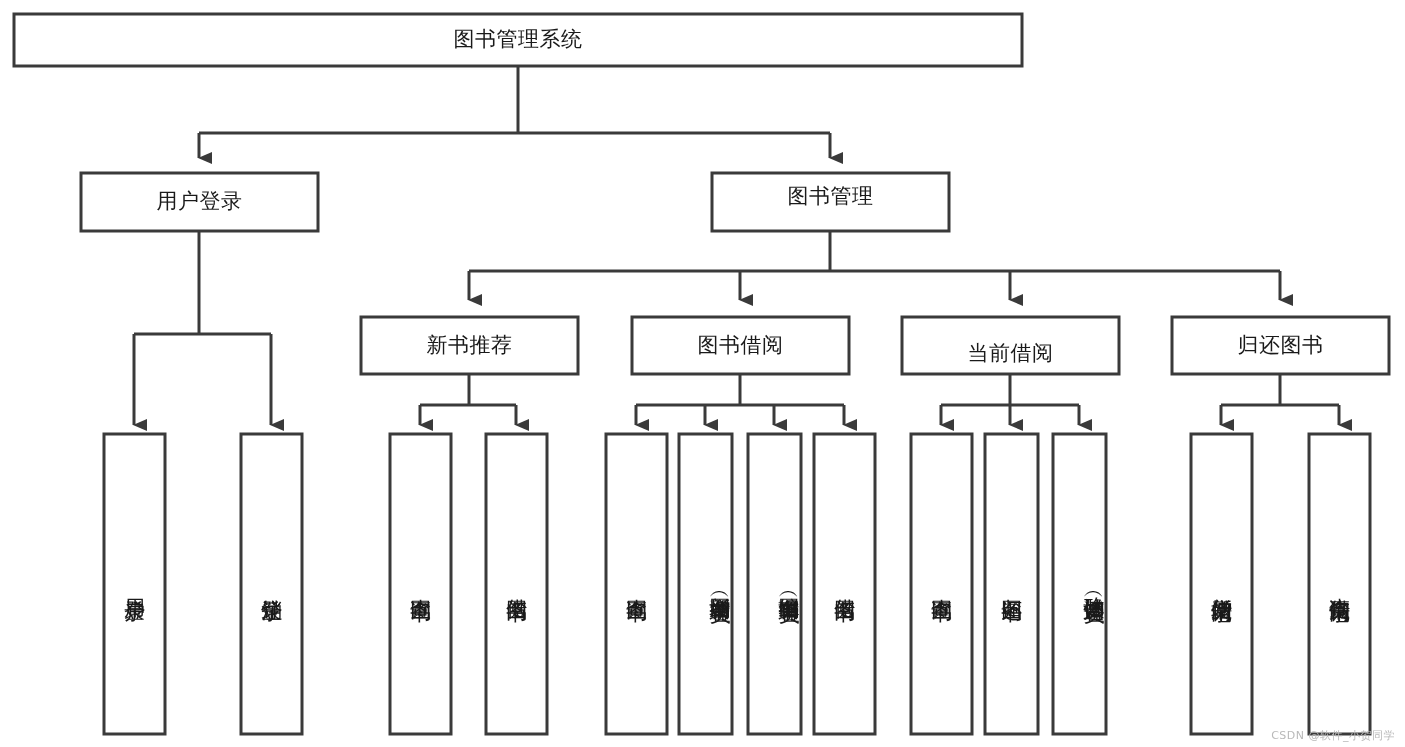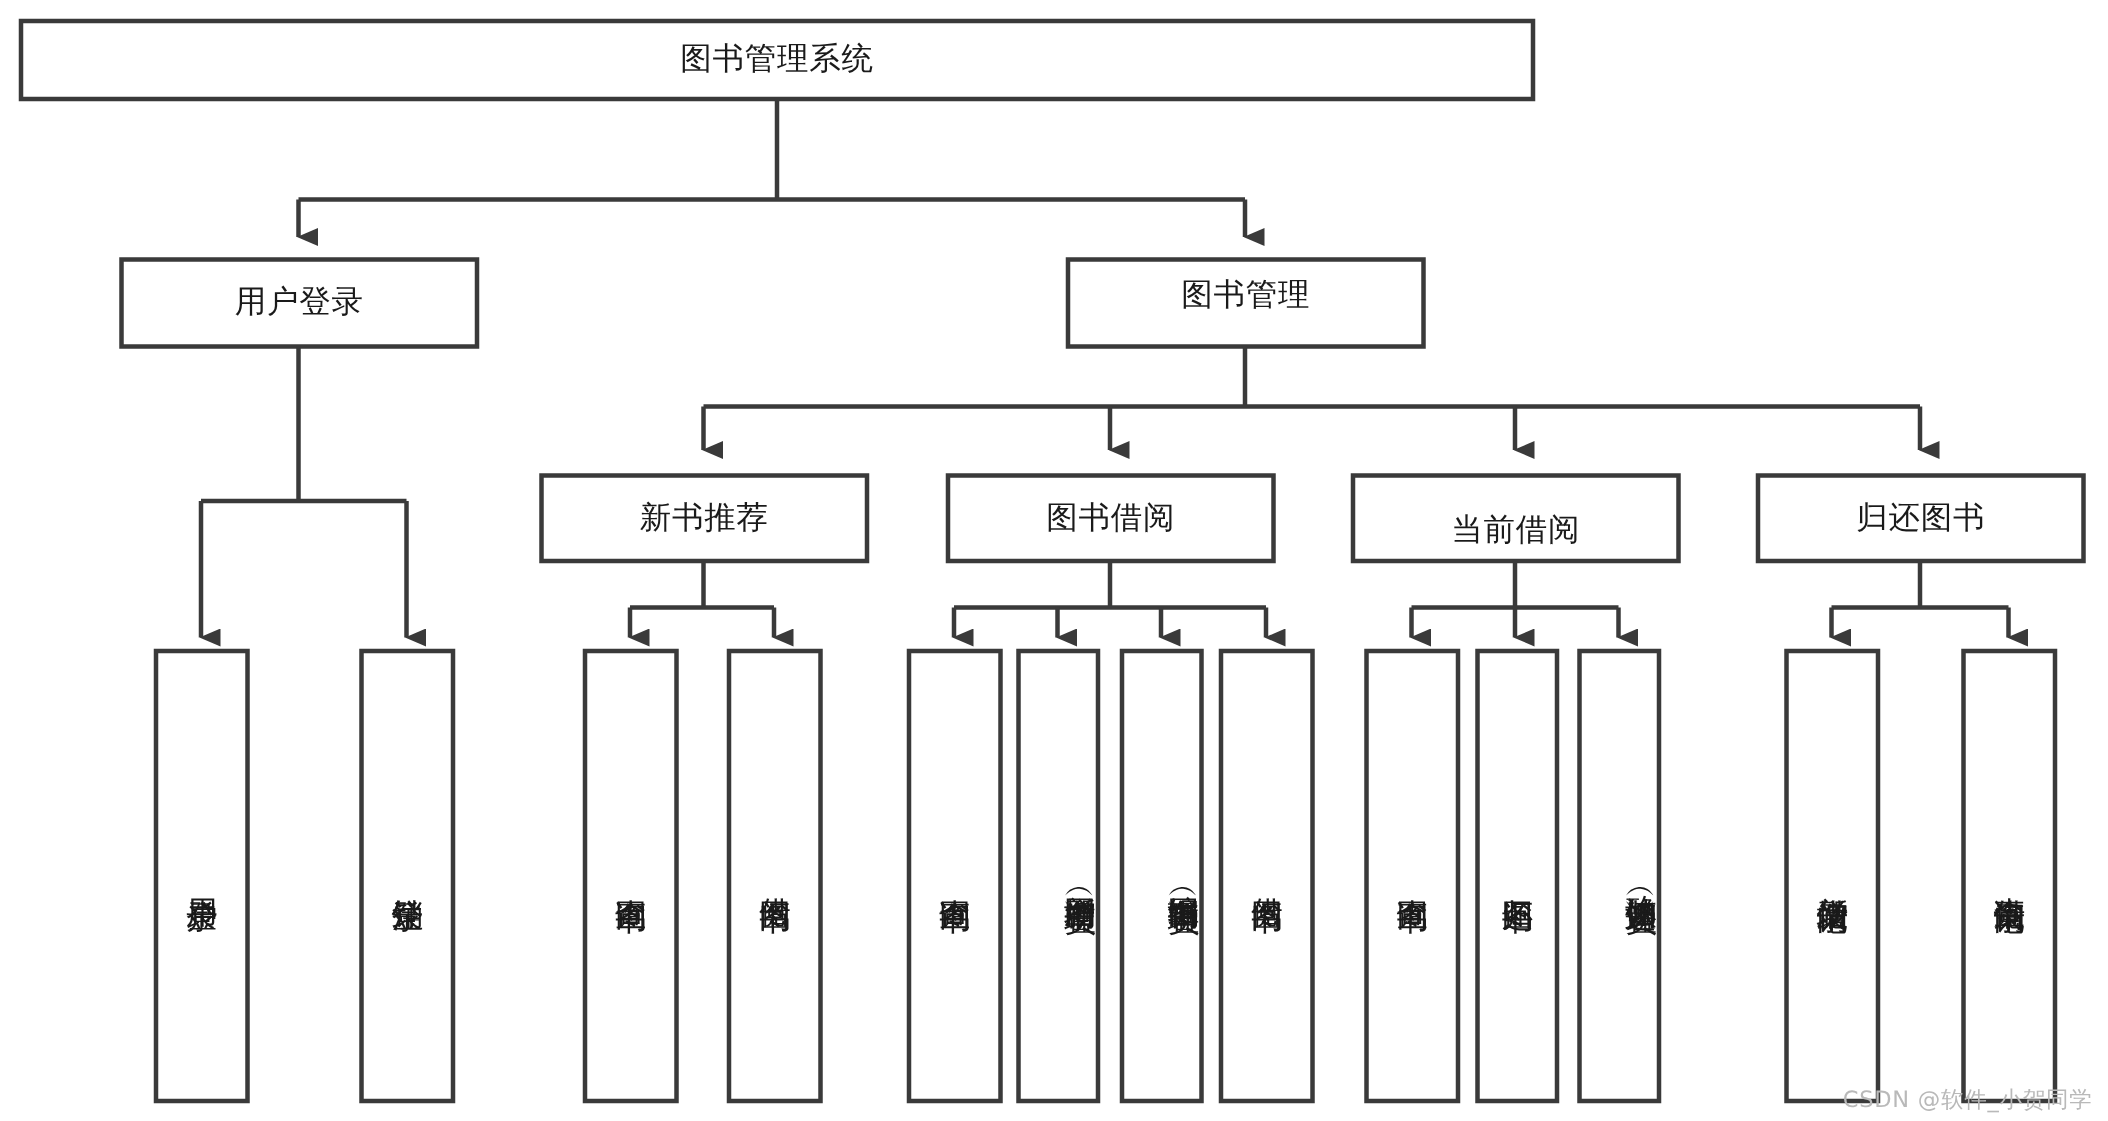--- a/index.html
+++ b/index.html
@@ -63,21 +63,21 @@
     line-height: 1.16;
     letter-spacing: 1px;
     writing-mode: vertical-rl;
     text-orientation: upright;
     pointer-events: none;
   }
   .watermark {
     position: absolute;
     right: 10px;
     bottom: 4px;
-    font-size: 15px;
+    font-size: 11px;
     color: #b9b9b9;
     white-space: nowrap;
     letter-spacing: 0.5px;
   }
 </style>
 </head>
 <body>
 
 <div id="diagram-root">
 

